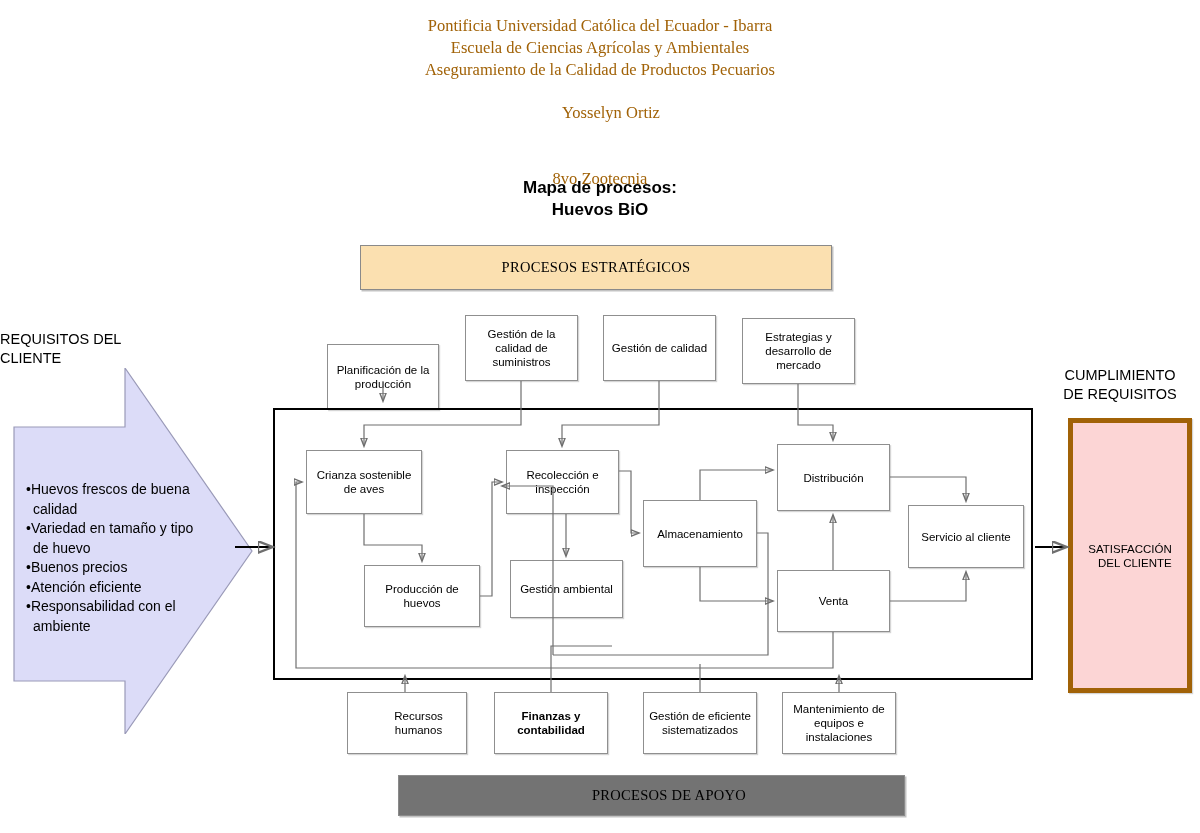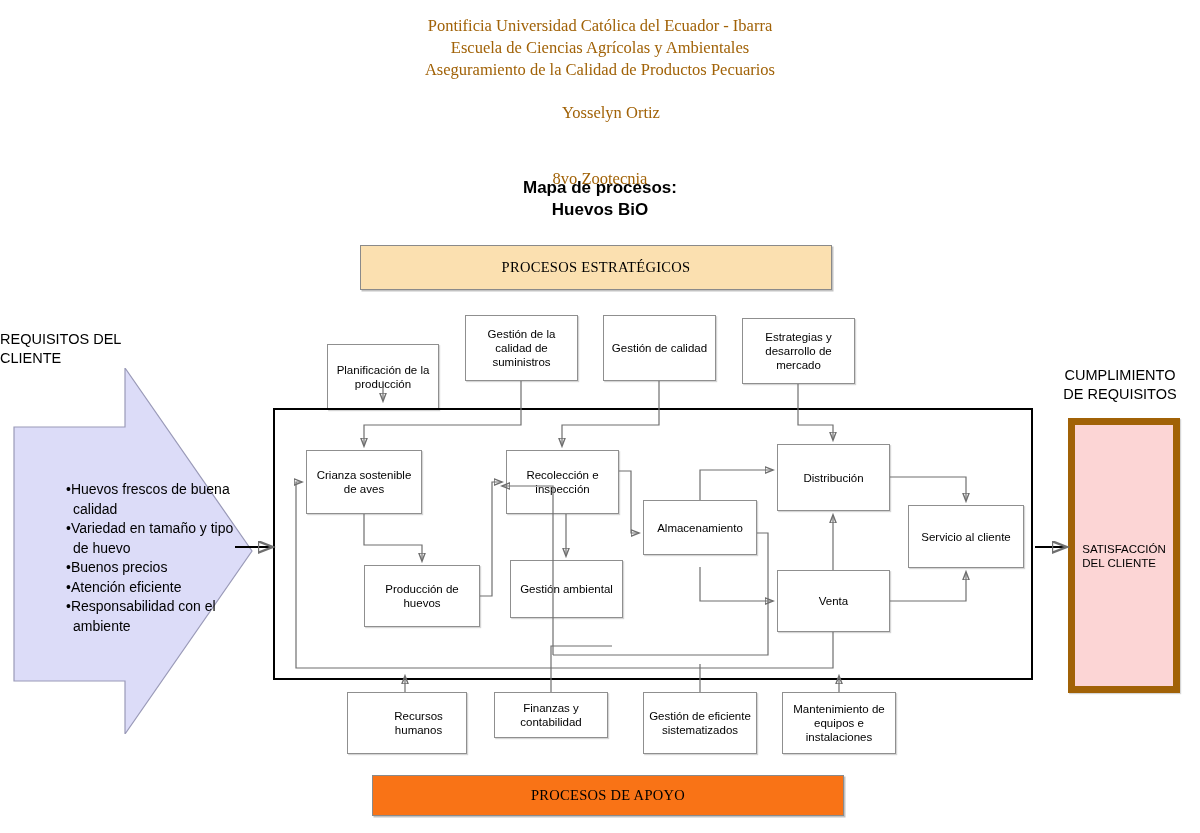--- a/index.html
+++ b/index.html
@@ -16,43 +16,43 @@
 
   .maptitle{position:absolute;left:0;width:1200px;text-align:center;
             font-size:17px;font-weight:bold;line-height:22px;}
   .maptitle.t1{top:177px;} .maptitle.t2{top:199px;}
 
   
   .banner{position:absolute;display:flex;align-items:center;justify-content:center;
           border:1px solid #8a8a8a;font-size:14.5px;letter-spacing:.3px;
           box-shadow:1.5px 1.5px 0 rgba(120,120,120,.45);font-family:Liberation Serif, serif;}
   #banner-strategic{left:360px;top:245px;width:470px;height:43px;background:#FBE0B0;}
-  #banner-support{left:372px;top:775px;width:470px;height:39px;background:#f97316;}
+  #banner-support{left:398px;top:775px;width:470px;height:39px;background:#737373;padding-left:35px;}
 
   
   .pbox{position:absolute;box-sizing:border-box;background:#fff;border:1px solid #8f8f8f;
         display:flex;align-items:center;justify-content:center;text-align:center;
         font-size:11.5px;line-height:14px;padding:2px 5px;
         box-shadow:1.2px 1.2px 0 rgba(150,150,150,.40);}
   .pbox.core{font-size:11.5px;}
 
   
   #req-arrow{position:absolute;left:12px;top:368px;width:252px;height:366px;}
   #req-arrow svg{display:block;}
   #req-label{position:absolute;left:0px;top:330px;width:250px;
              font-size:14.5px;line-height:19px;}
-  #req-list{position:absolute;left:26px;top:480px;width:178px;font-size:14px;line-height:19.5px;margin-left:40px;}
+  #req-list{position:absolute;left:26px;top:480px;width:178px;font-size:14px;line-height:19.5px;}
   #req-list .bi{display:block;text-indent:-7px;padding-left:7px;}
 
   
   #sat-label{position:absolute;left:1040px;top:366px;width:160px;text-align:center;
              font-size:14.5px;line-height:19px;}
-  #sat-panel{position:absolute;left:1068px;top:418px;width:112px;height:275px;
-             box-sizing:border-box;background:#FCD5D5;border:7px solid #a16207;
-             display:flex;align-items:center;justify-content:center;text-align:left;
+  #sat-panel{position:absolute;left:1068px;top:418px;width:124px;height:275px;
+             box-sizing:border-box;background:#FCD5D5;border:5px solid #a16207;
+             display:flex;align-items:center;justify-content:center;text-align:right;
              font-size:11.5px;line-height:14px;
              box-shadow:1.2px 1.2px 0 rgba(150,150,150,.40);}
 
   
   #core-frame{position:absolute;left:273px;top:408px;width:760px;height:272px;
               box-sizing:border-box;border:2px solid #000;background:transparent;}
 
   
   #links{position:absolute;left:0;top:0;width:1200px;height:833px;pointer-events:none;}
   #links path,#links line{fill:none;stroke:#6f6f6f;stroke-width:1.2;}
@@ -78,27 +78,27 @@
   <div class="pbox" style="left:465px;top:315px;width:113px;height:66px;">Gestión de la calidad de suministros</div>
   <div class="pbox" style="left:603px;top:315px;width:113px;height:66px;">Gestión de calidad</div>
   <div class="pbox" style="left:742px;top:318px;width:113px;height:66px;">Estrategias y desarrollo de mercado</div>
 
   <div id="core-frame"></div>
 
   <div class="pbox core" style="left:306px;top:450px;width:116px;height:64px;">Crianza sostenible de aves</div>
   <div class="pbox core" style="left:364px;top:565px;width:116px;height:62px;">Producción de huevos</div>
   <div class="pbox core" style="left:506px;top:450px;width:113px;height:64px;">Recolección e inspección</div>
   <div class="pbox core" style="left:510px;top:560px;width:113px;height:58px;">Gestión ambiental</div>
-  <div class="pbox core" style="left:643px;top:500px;width:114px;height:55px;">Almacenamiento</div>
+  <div class="pbox core" style="left:643px;top:500px;width:114px;height:67px;">Almacenamiento</div>
   <div class="pbox core" style="left:777px;top:444px;width:113px;height:67px;">Distribución</div>
   <div class="pbox core" style="left:777px;top:570px;width:113px;height:62px;">Venta</div>
   <div class="pbox core" style="left:908px;top:505px;width:116px;height:63px;">Servicio al cliente</div>
 
   <div class="pbox" style="left:347px;top:692px;width:120px;height:62px;padding-left:28px;">Recursos humanos</div>
-  <div class="pbox" style="left:494px;top:692px;width:114px;height:46px;">Finanzas y contabilidad</div>
+  <div class="pbox" style="left:494px;top:692px;width:114px;height:62px;font-weight:bold;">Finanzas y contabilidad</div>
   <div class="pbox" style="left:643px;top:692px;width:114px;height:62px;">Gestión de eficiente sistematizados</div>
   <div class="pbox" style="left:782px;top:692px;width:114px;height:62px;">Mantenimiento de equipos e instalaciones</div>
 
   <div class="banner" id="banner-support">PROCESOS DE APOYO</div>
 
   <div id="req-label">
     <div>REQUISITOS DEL</div>
     <div>CLIENTE</div>
   </div>
 

